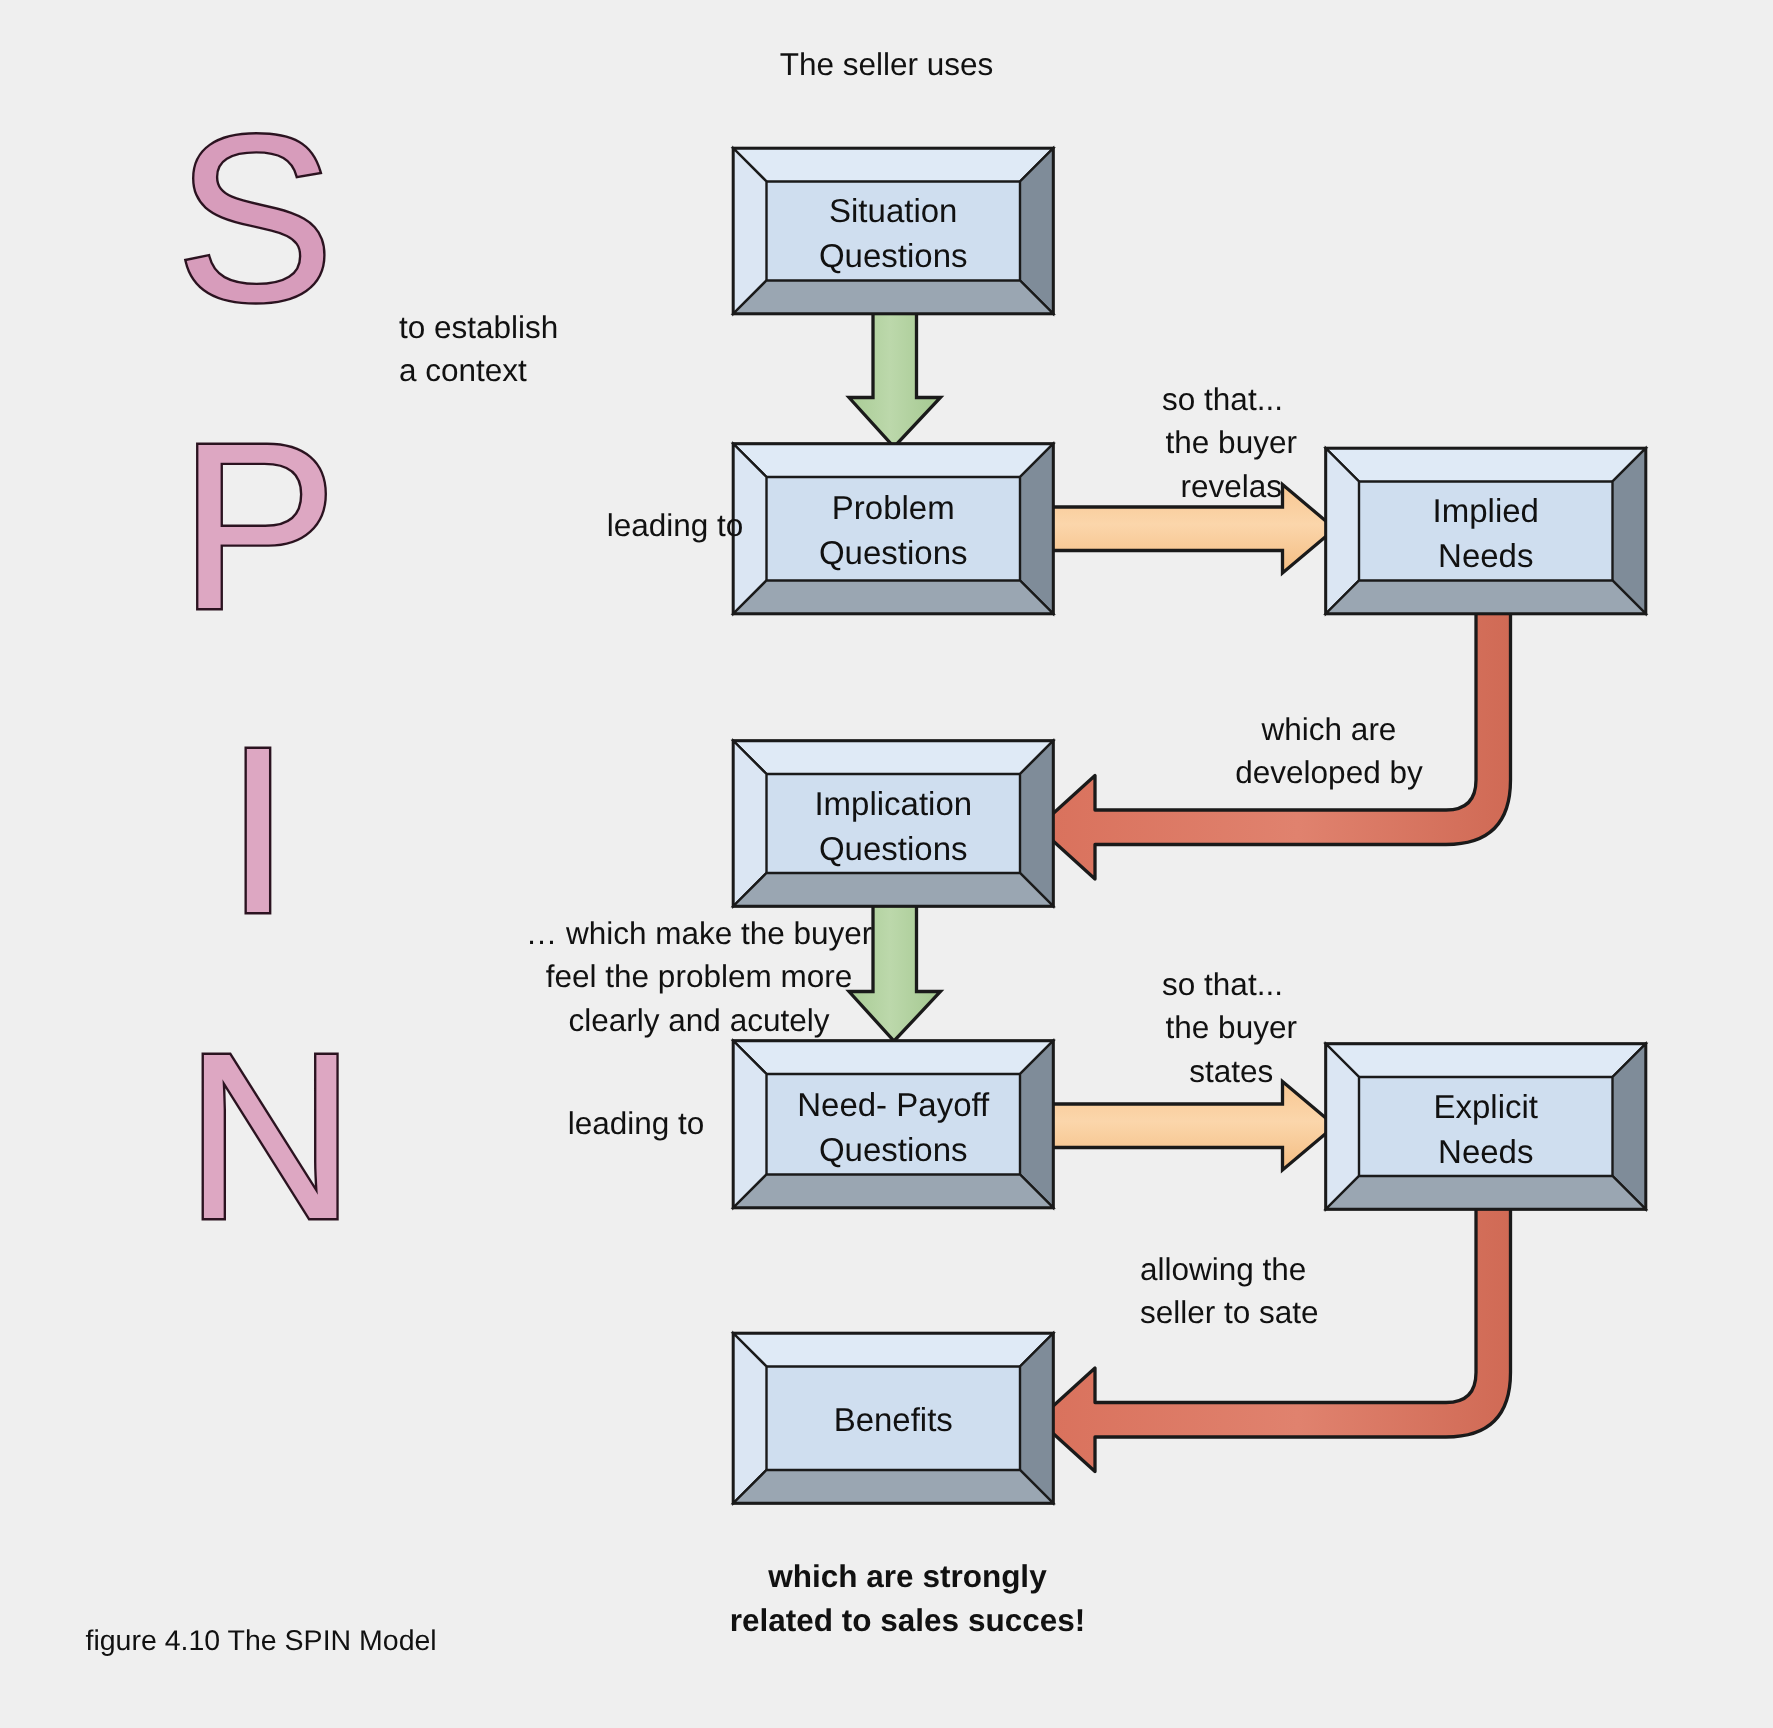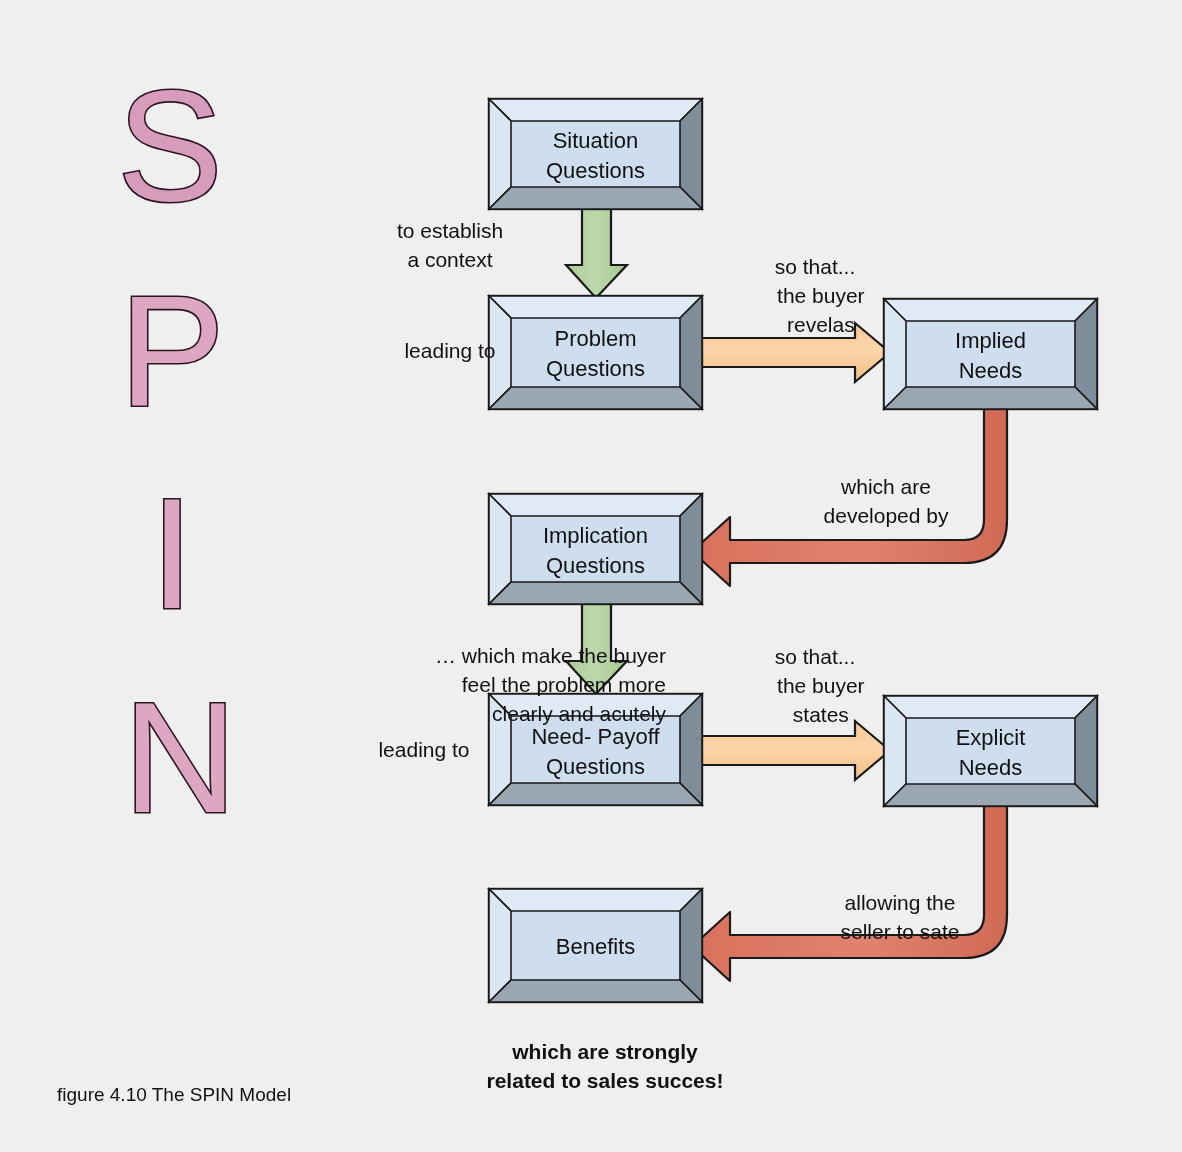--- a/index.html
+++ b/index.html
@@ -20,28 +20,28 @@
     font-size:21px;
     line-height:29px;
     color:#111;
     white-space:pre;
     letter-spacing:0px;
   }
   .txt.c{text-align:center;}
   .txt.l{text-align:left;}
 
   #header-text{left:0;top:29px;width:1182px;text-align:center;font-size:21px;}
-  #t-establish{left:266px;top:216px;width:368px;text-align:center;}
+  #t-establish{left:266px;top:204px;width:368px;text-align:left;}
   #t-leading1{left:266px;top:336px;width:368px;text-align:center;}
   #t-sothat1{left:690px;top:252px;width:250px;text-align:center;}
   #t-developed{left:746px;top:472px;width:280px;text-align:center;}
-  #t-makebuyer{left:266px;top:608px;width:400px;text-align:right;margin-top:33px;}
+  #t-makebuyer{left:266px;top:608px;width:400px;text-align:center;}
   #t-leading2{left:266px;top:735px;width:316px;text-align:center;}
   #t-sothat2{left:690px;top:642px;width:250px;text-align:center;}
-  #t-allowing{left:760px;top:888px;width:280px;text-align:center;}
+  #t-allowing{left:760px;top:832px;width:280px;text-align:left;}
   #t-bottom{left:430px;top:1037px;width:350px;text-align:center;font-weight:bold;}
   #caption{left:57px;top:1080px;font-size:19px;}
 
   
   #spin-letters{position:absolute;left:0;top:0;width:1182px;height:1152px;pointer-events:none;}
 </style>
 </head>
 <body>
 
 <div id="stage">
@@ -192,20 +192,21 @@
       <text x="172" y="405" text-anchor="middle" font-family="Liberation Sans, sans-serif" font-size="158" fill="#dda7c2" stroke="#2b1320" stroke-width="3.2" paint-order="stroke fill">P</text>
     </g>
     <g>
       <text x="172" y="608" text-anchor="middle" font-family="Liberation Sans, sans-serif" font-size="158" fill="#dda7c2" stroke="#2b1320" stroke-width="3.2" paint-order="stroke fill">I</text>
     </g>
     <g>
       <text x="180" y="812" text-anchor="middle" font-family="Liberation Sans, sans-serif" font-size="158" fill="#dda7c2" stroke="#2b1320" stroke-width="3.2" paint-order="stroke fill">N</text>
     </g>
   </svg>
 
+  <div class="txt c" id="header-text">The seller uses</div>
 
   <div class="txt c" id="t-establish">to establish
 a context</div>
 
   <div class="txt c" id="t-leading1">leading to</div>
 
   <div class="txt c" id="t-sothat1">so that...
   the buyer
   revelas</div>
 

